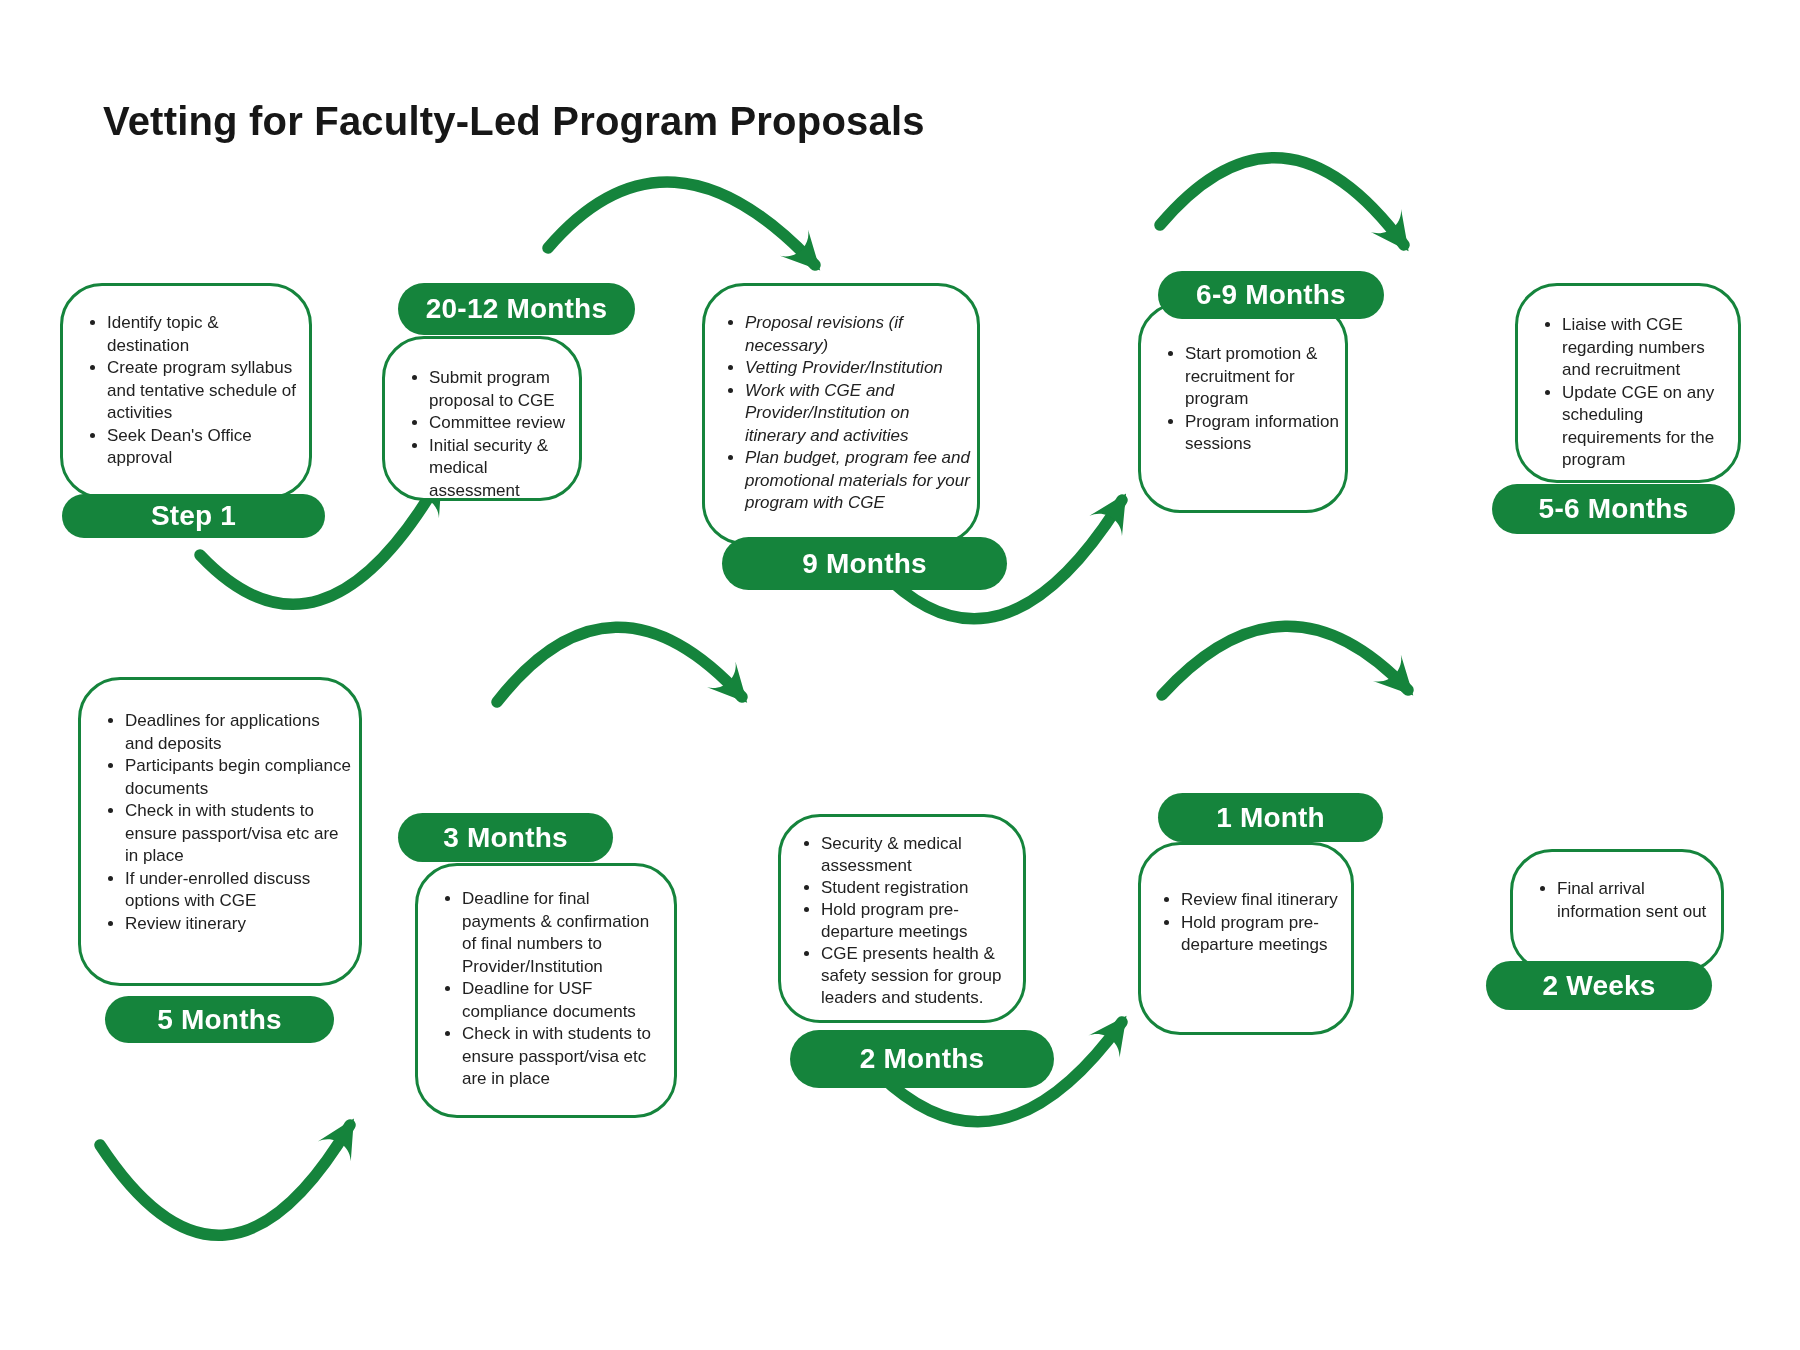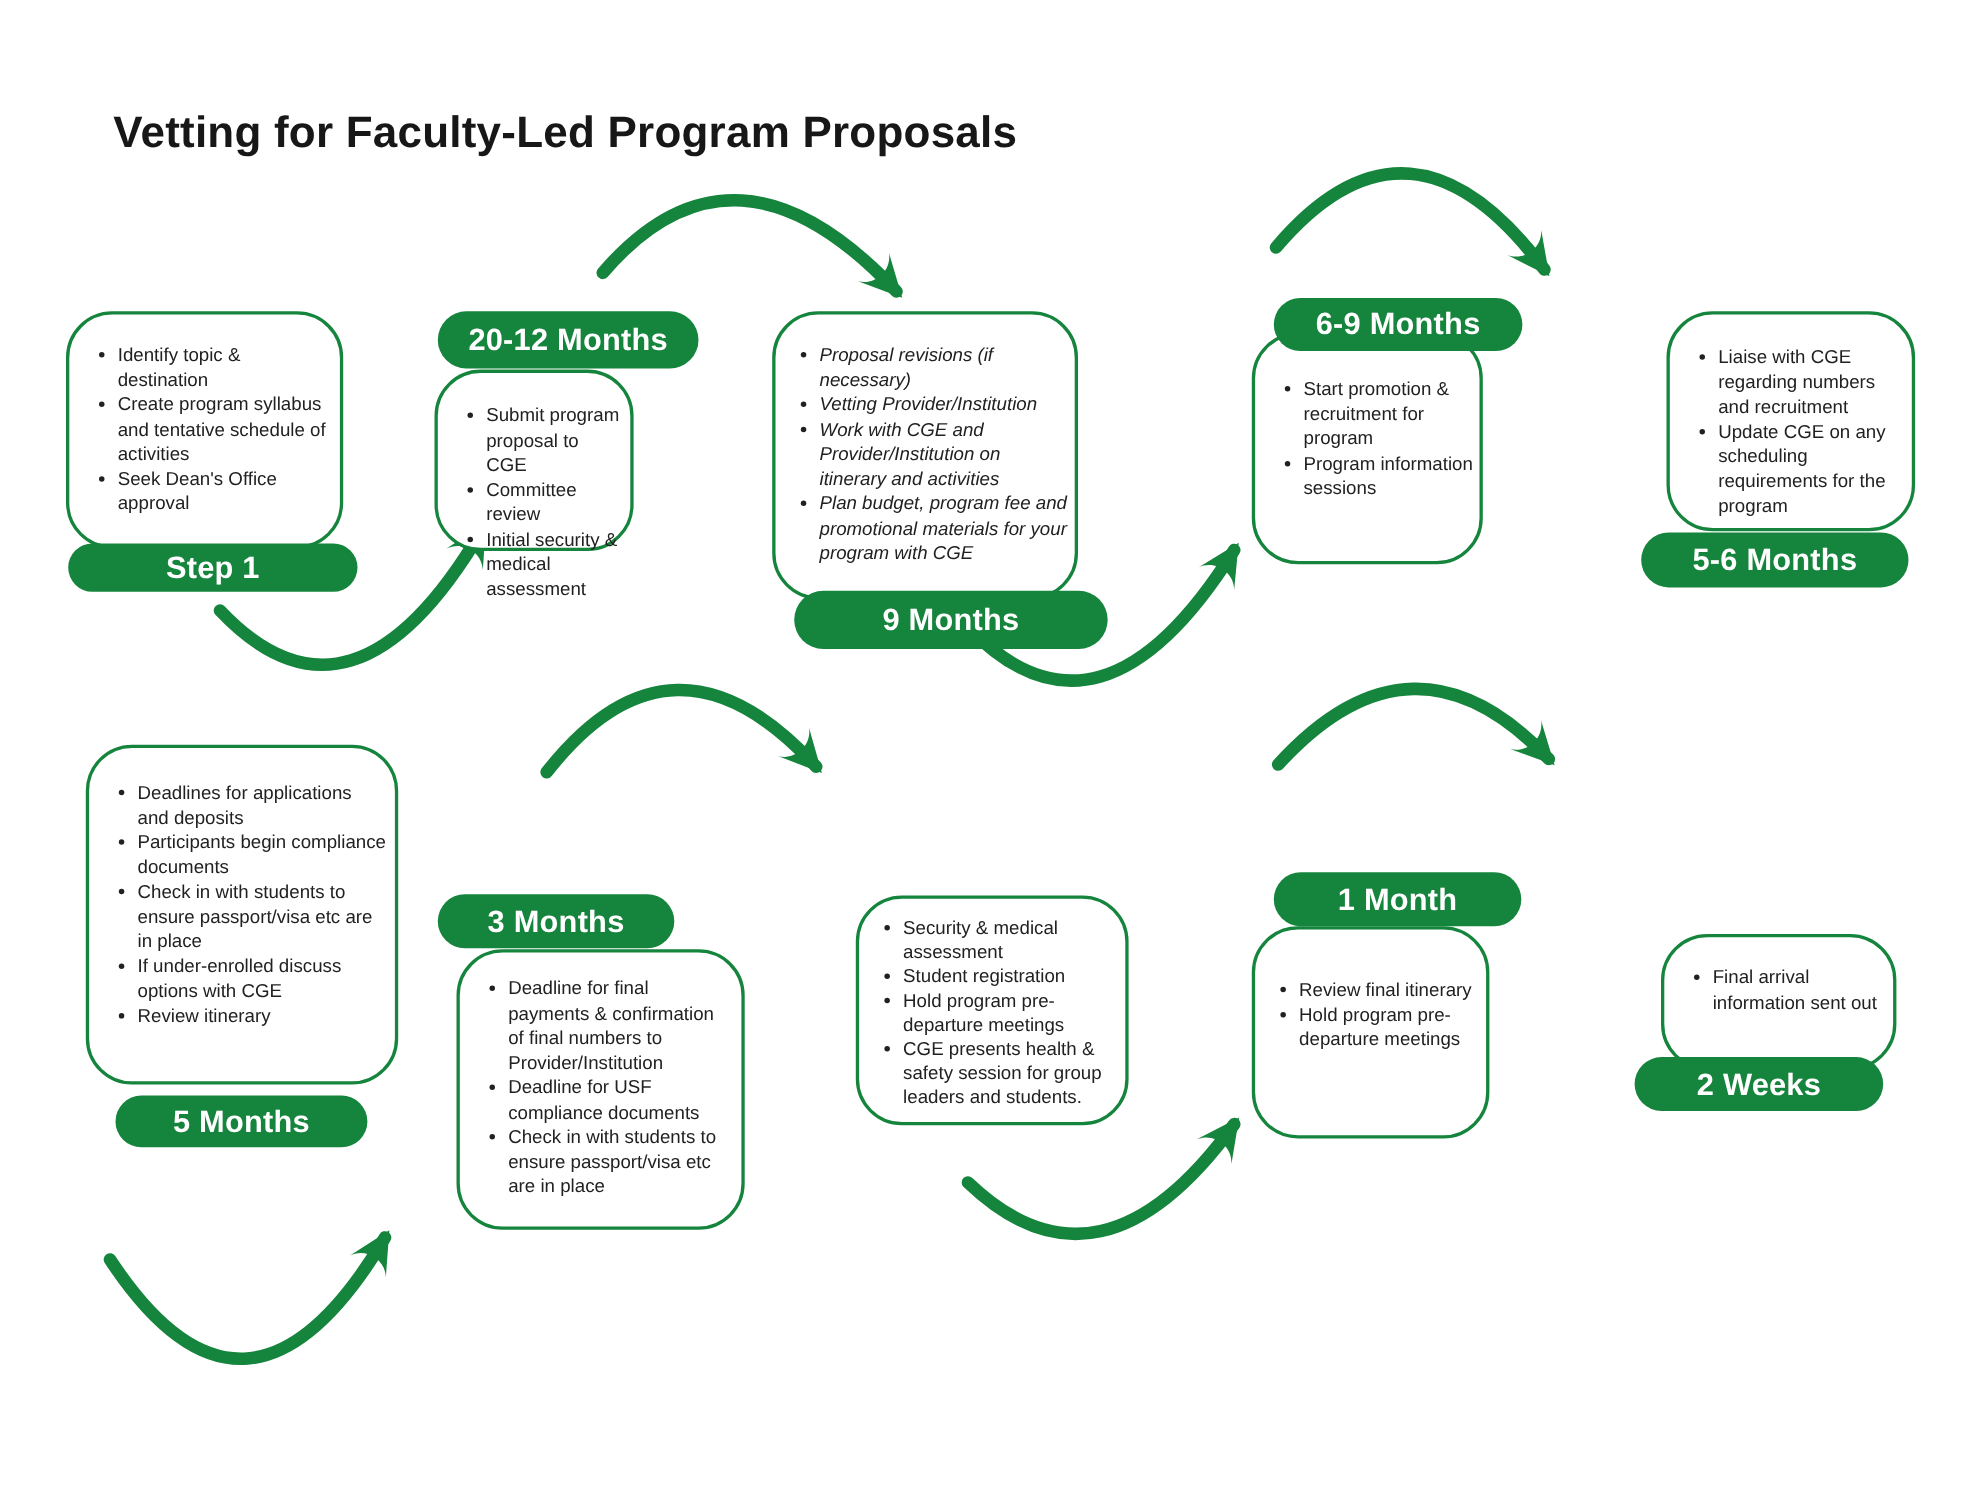--- a/index.html
+++ b/index.html
@@ -45,21 +45,21 @@
     display:flex;
     align-items:center;
     justify-content:center;
     font-weight:700;
     font-size:28px;
     z-index:2;
     letter-spacing:0.2px;
   }
   
   .b1{left:60px;top:283px;width:252px;height:216px;padding-top:26px;}
-  .b2{left:395px;top:336px;width:181px;height:165px;padding-top:28px;}
+  .b2{left:382px;top:336px;width:200px;height:165px;padding-top:28px;}
   .b3{left:702px;top:283px;width:278px;height:262px;padding-top:26px;}
   .b3 ul{padding-left:40px;padding-right:4px;font-style:italic;}
   .b4{left:1138px;top:302px;width:210px;height:211px;padding-top:38px;}
   .b4 ul{padding-right:4px;}
   .b5{left:1515px;top:283px;width:226px;height:200px;padding-top:28px;}
   .b6{left:78px;top:677px;width:284px;height:309px;padding-top:30px;}
   .b7{left:415px;top:863px;width:262px;height:255px;padding-top:22px;}
   .b8{left:778px;top:814px;width:248px;height:209px;padding-top:16px;}
   .b8 ul{padding-left:40px;padding-right:2px;line-height:22px;}
   .b9{left:1138px;top:842px;width:216px;height:193px;padding-top:44px;}
@@ -165,20 +165,21 @@
   </div>
 
   <div class="box b8">
     <ul>
       <li>Security &amp; medical assessment</li>
       <li>Student registration</li>
       <li>Hold program pre-departure meetings</li>
       <li>CGE presents health &amp; safety session for group leaders and students.</li>
     </ul>
   </div>
+  <div class="pill p8">2 Months</div>
 
   <div class="pill p9">1 Month</div>
   <div class="box b9">
     <ul>
       <li>Review final itinerary</li>
       <li>Hold program pre-departure meetings</li>
     </ul>
   </div>
 
   <div class="box b10">

